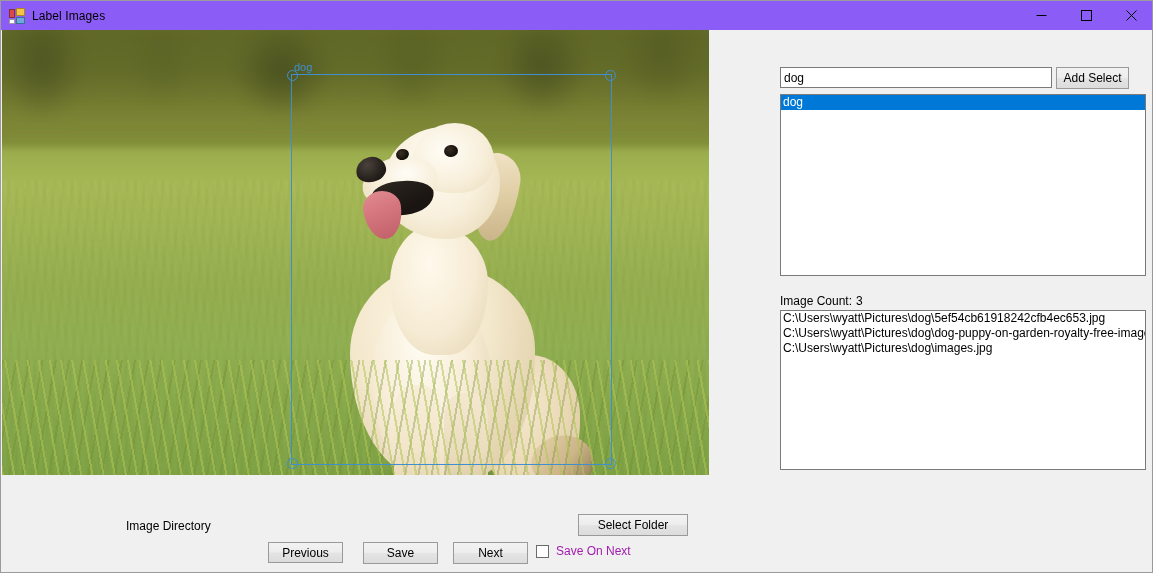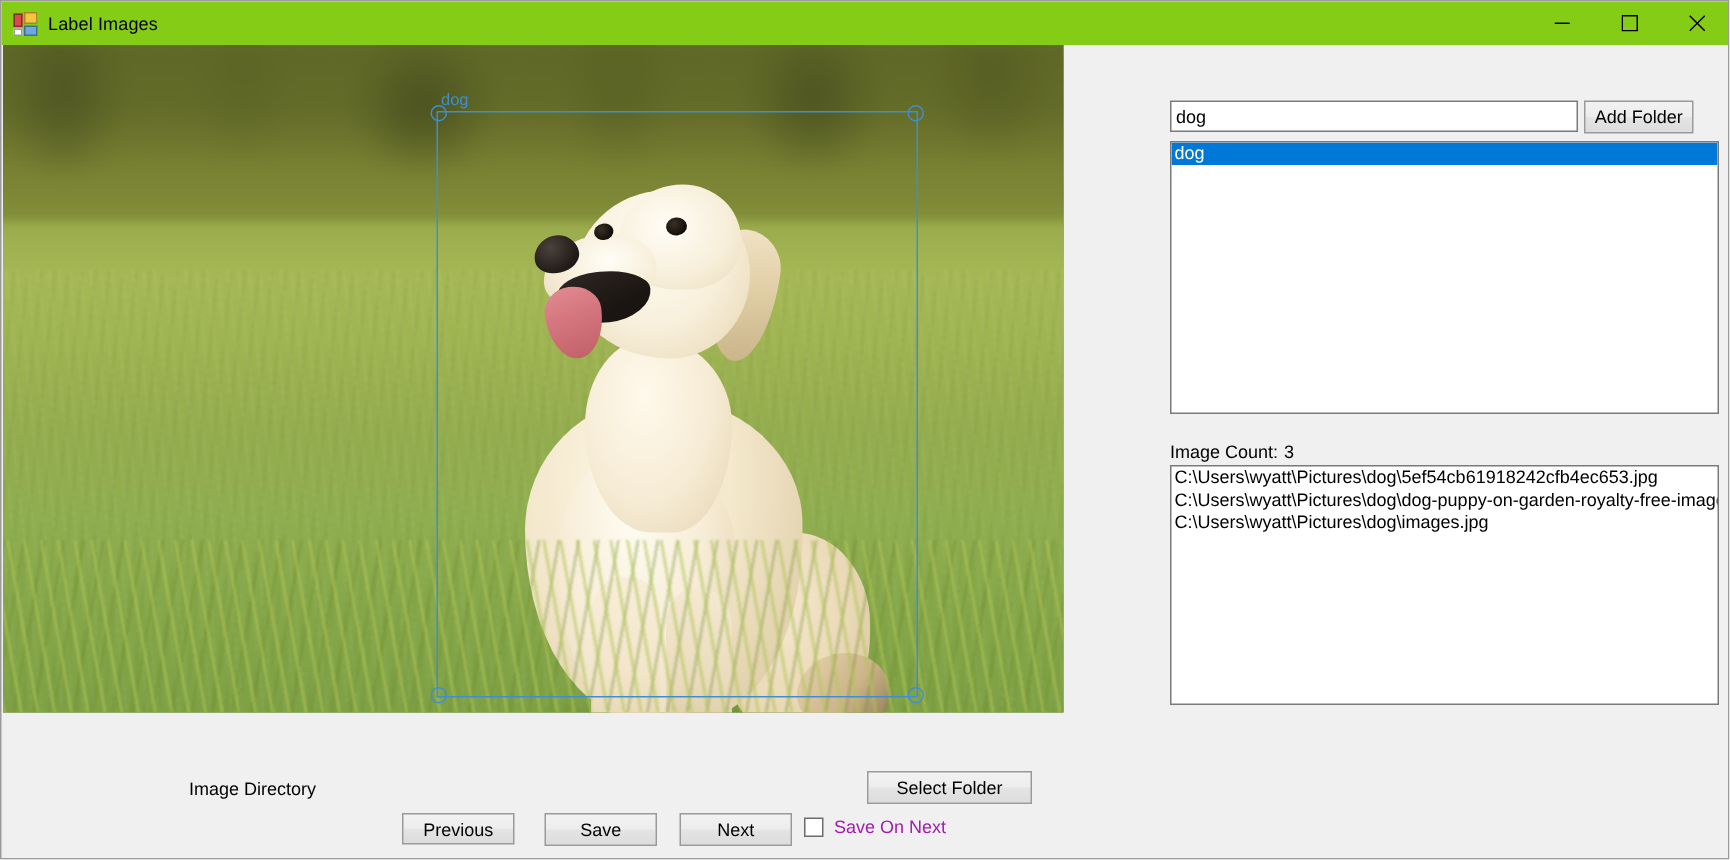--- a/index.html
+++ b/index.html
@@ -24,21 +24,21 @@
     box-sizing: border-box;
     overflow: hidden;
   }
 
   
   #titlebar {
     position: absolute;
     left: 0; top: 0;
     width: 1153px;
     height: 29px;
-    background: #84cc16;
+    background: #8b5cf6;
     display: flex;
     align-items: center;
     box-sizing: border-box;
   }
   #app-icon {
     width: 16px;
     height: 16px;
     margin-left: 8px;
     margin-right: 7px;
     position: relative;
@@ -500,21 +500,21 @@
       <span id="bbox-label">dog</span>
       <span class="handle h-tl"></span>
       <span class="handle h-tr"></span>
       <span class="handle h-bl"></span>
       <span class="handle h-br"></span>
     </div>
   </div>
 
   <input id="class-input" class="wf-textbox" type="text" value="dog" style="">
 
-  <div id="add-class-button" class="wf-button">Add Folder</div>
+  <div id="add-class-button" class="wf-button">Add Select</div>
 
   <div id="class-listbox">
     <div class="class-item selected">dog</div>
   </div>
 
   <span id="image-count-label">Image Count:</span>
   <span id="image-count-value">3</span>
 
   <div id="file-listbox">
     <div class="file-item">C:\Users\wyatt\Pictures\dog\5ef54cb61918242cfb4ec653.jpg</div>

